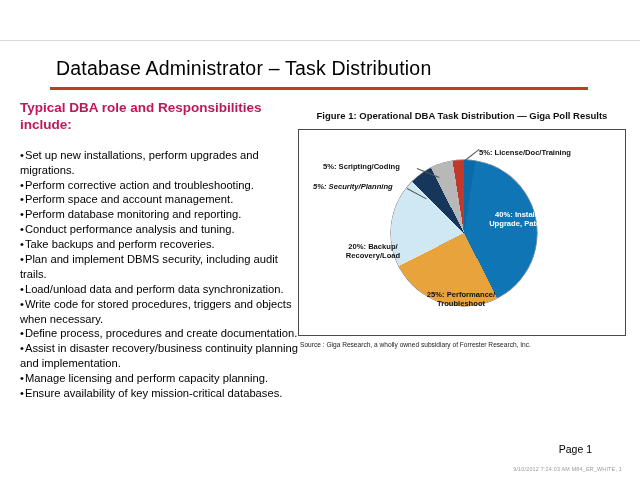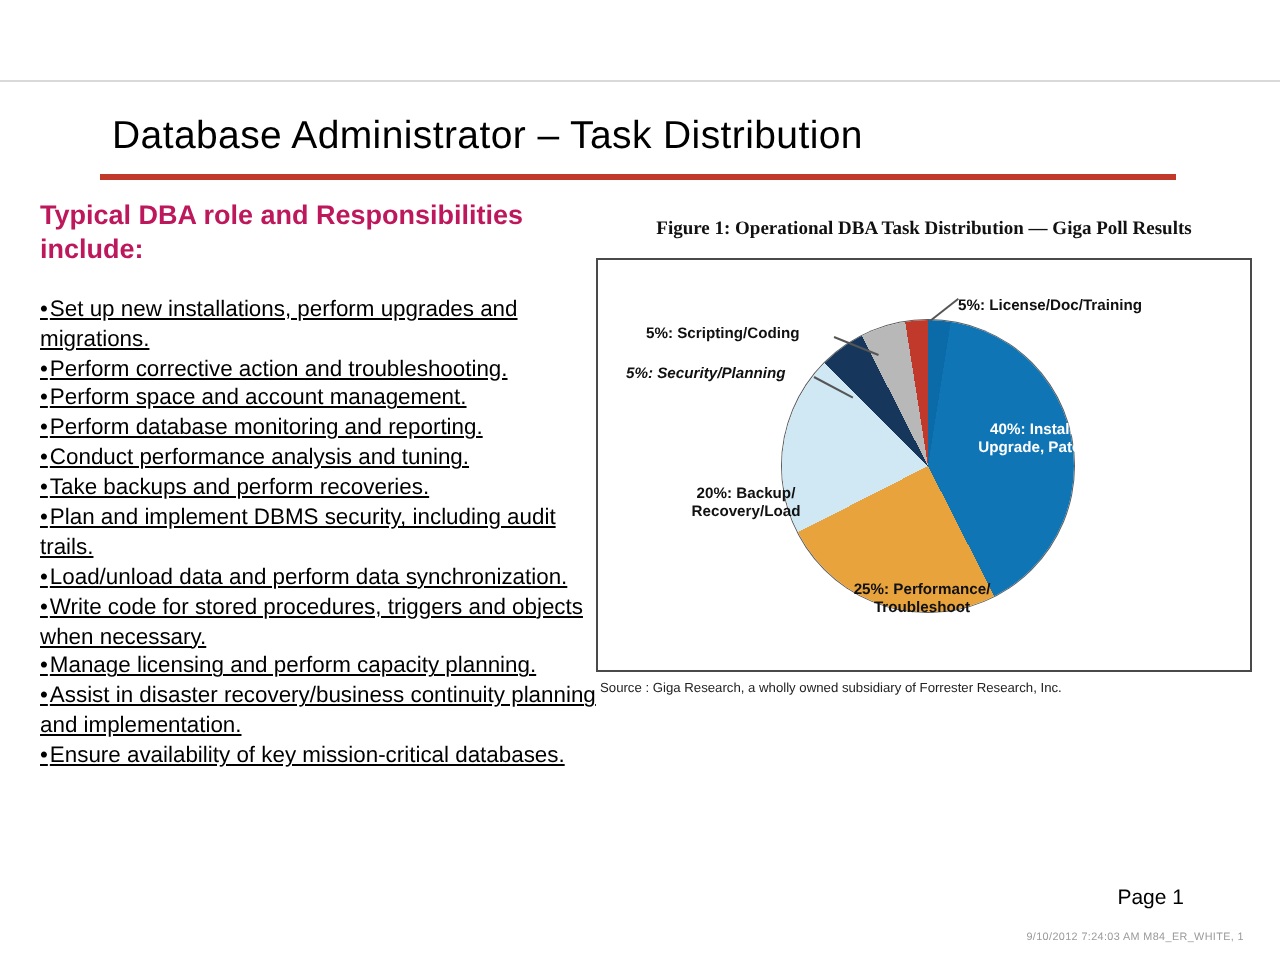--- a/index.html
+++ b/index.html
@@ -59,21 +59,20 @@
     font-size: 13.5px;
     font-weight: bold;
     line-height: 1.25;
     margin: 0 0 14px 0;
     color: #be185d;
   }
   .bullets {
     list-style: none;
     margin: 0;
     padding: 0;
-    text-decoration: underline;
   }
   .bullets li {
     font-size: 11.2px;
     line-height: 1.33;
     color: #000;
     margin: 0;
     text-indent: 0;
   }
   .bullets li::before {
     content: "\2022";
@@ -91,21 +90,20 @@
   }
   .figure-title {
     position: absolute;
     left: 0;
     top: 0;
     width: 328px;
     text-align: center;
     font-size: 9.5px;
     font-weight: bold;
     color: #111;
-    font-family: Liberation Serif, serif;
   }
   .chart-box {
     position: absolute;
     left: 0;
     top: 19px;
     width: 326px;
     height: 205px;
     border: 1px solid #4a4a4a;
     background: #fff;
     overflow: hidden;
@@ -186,22 +184,23 @@
     <ul class="bullets">
       <li>Set up new installations, perform upgrades and migrations.</li>
       <li>Perform corrective action and troubleshooting.</li>
       <li>Perform space and account management.</li>
       <li>Perform database monitoring and reporting.</li>
       <li>Conduct performance analysis and tuning.</li>
       <li>Take backups and perform recoveries.</li>
       <li>Plan and implement DBMS security, including audit trails.</li>
       <li>Load/unload data and perform data synchronization.</li>
       <li>Write code for stored procedures, triggers and objects when necessary.</li>
+      <li>Define process, procedures and create documentation.</li>
+      <li>Assist in disaster recovery/business continuity planning and implementation.</li>
       <li>Manage licensing and perform capacity planning.</li>
-      <li>Assist in disaster recovery/business continuity planning and implementation.</li>
       <li>Ensure availability of key mission-critical databases.</li>
     </ul>
   </div>
 
   <div class="figure">
     <div class="figure-title">Figure 1: Operational DBA Task Distribution — Giga Poll Results</div>
 
     <div class="chart-box">
       <div class="pie"></div>
 

